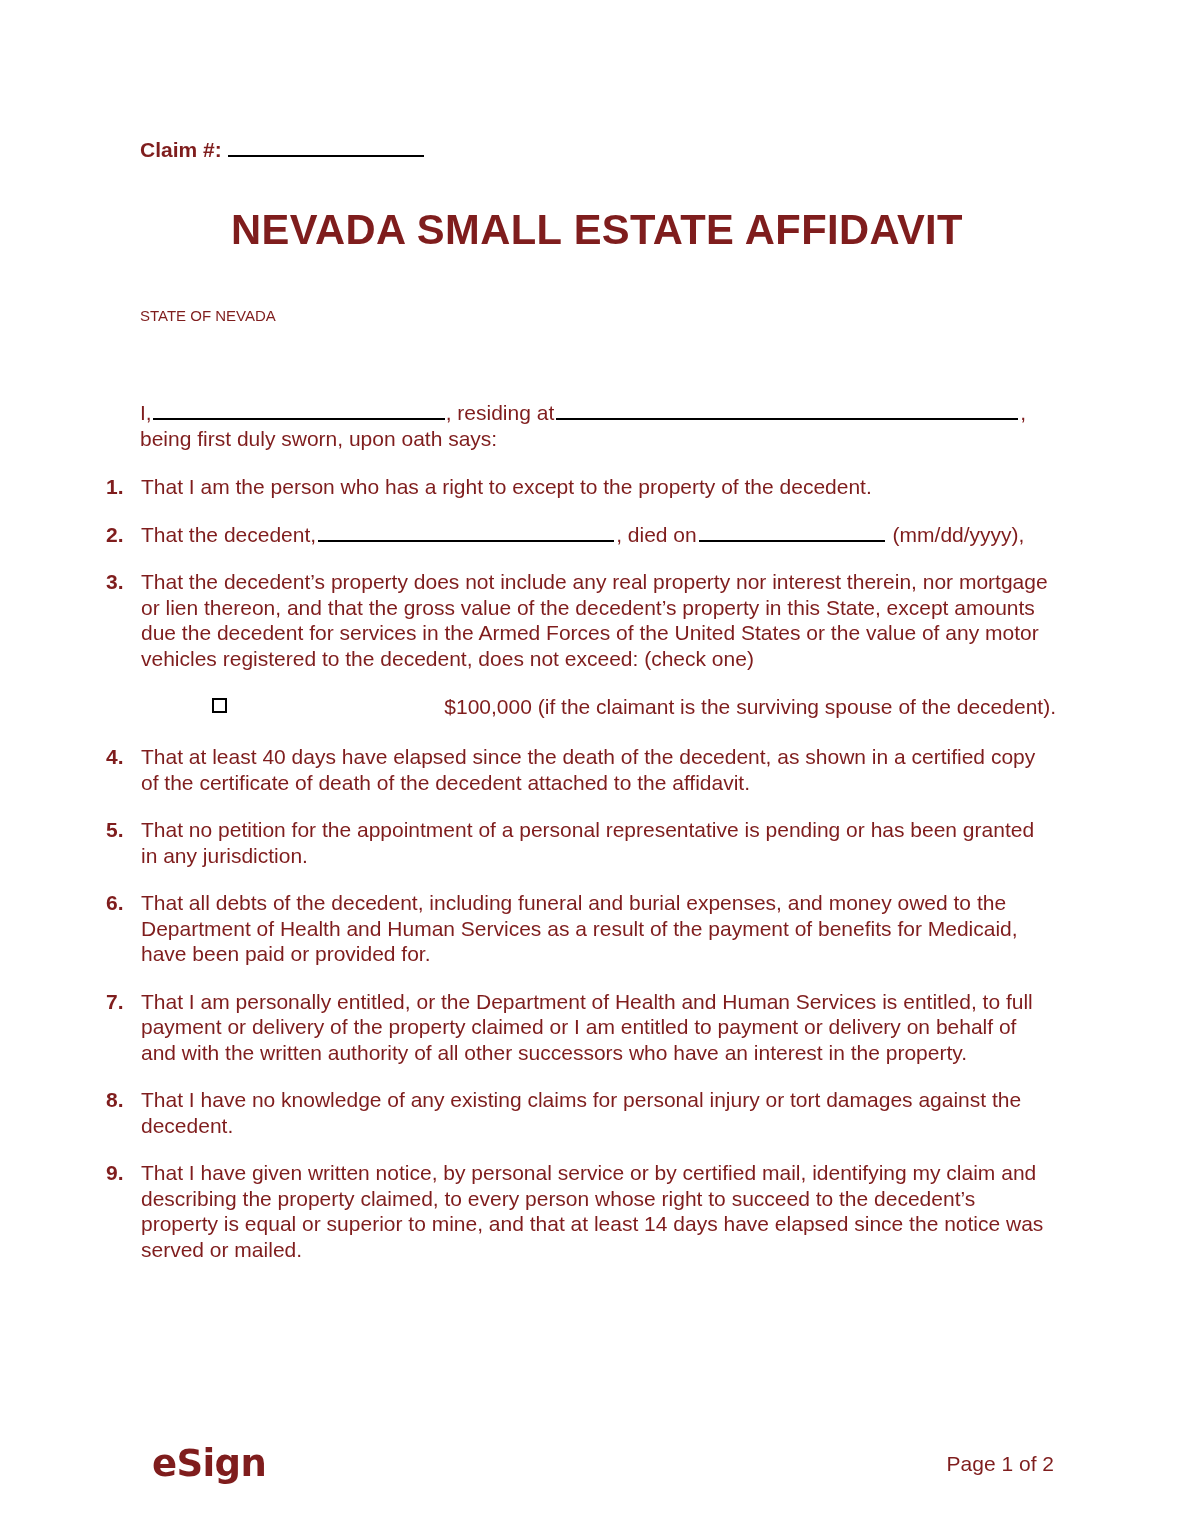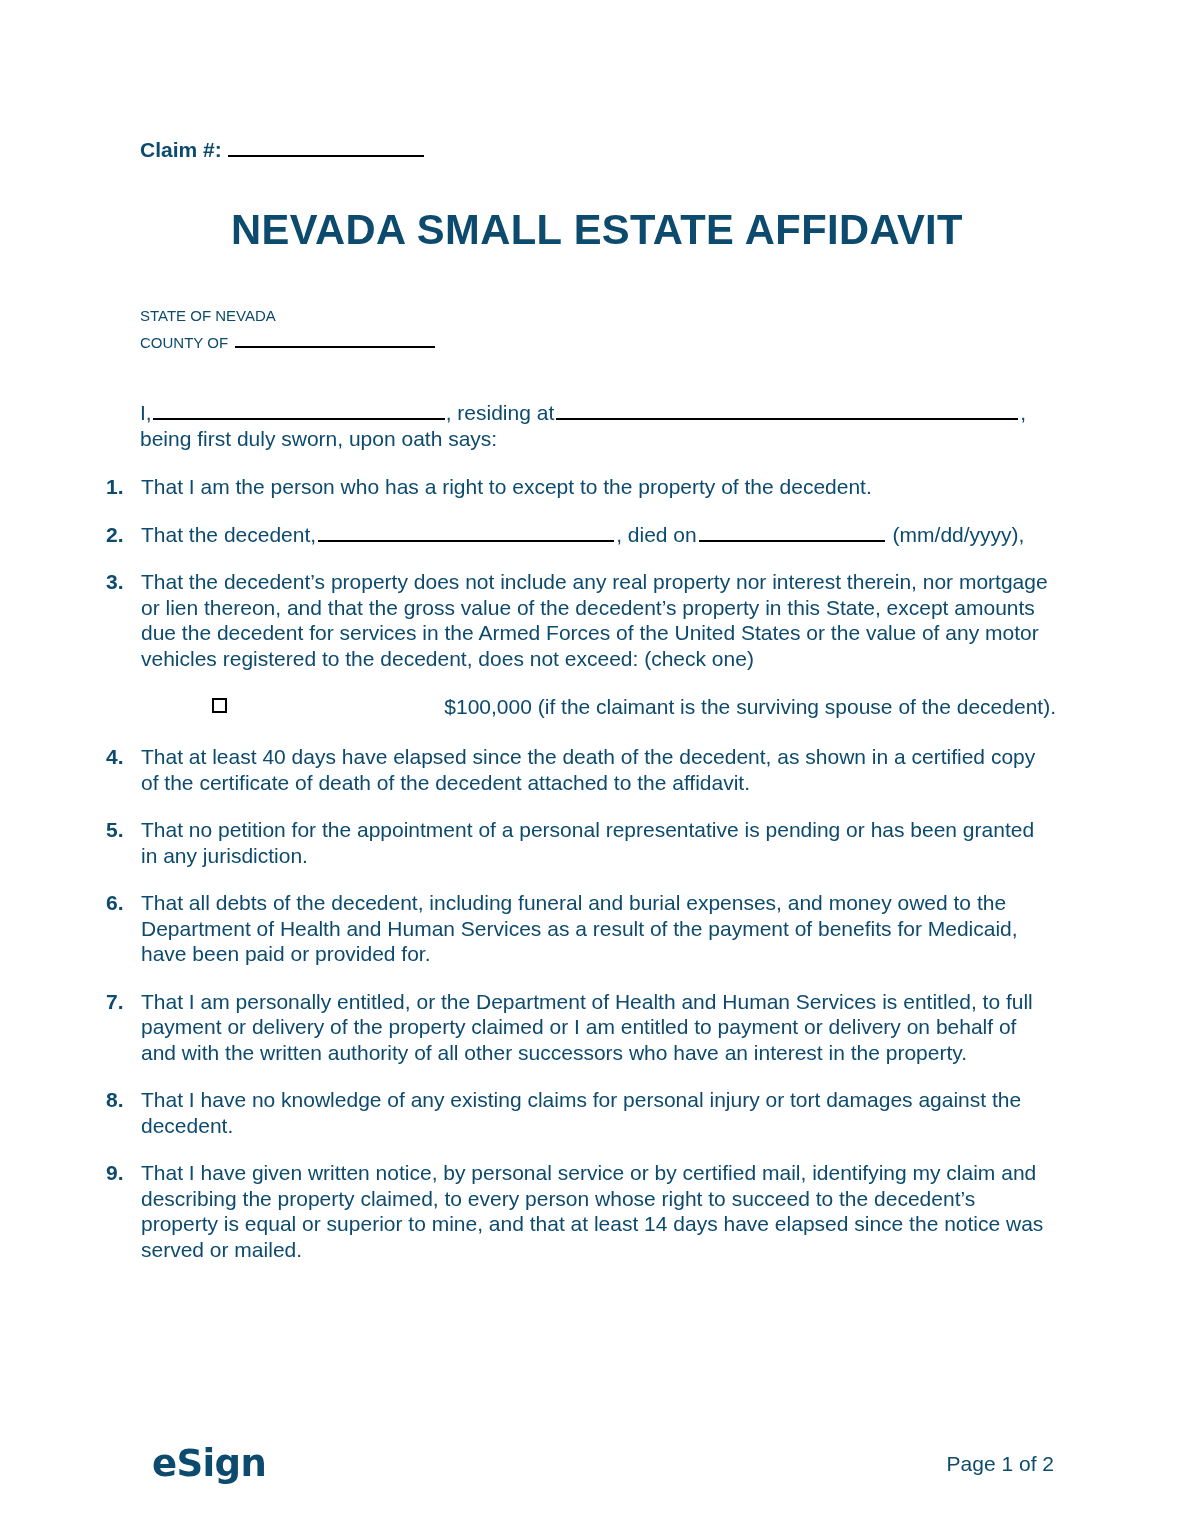--- a/index.html
+++ b/index.html
@@ -6,21 +6,21 @@
     margin: 0;
     padding: 0;
     background: #ffffff;
   }
   .page {
     position: relative;
     width: 1194px;
     height: 1536px;
     background: #ffffff;
     font-family: "Liberation Sans", sans-serif;
-    color: #0c4a6e;
+    color: #7f1d1d;
     box-sizing: border-box;
     overflow: hidden;
   }
 
   
   .claim-row {
     position: absolute;
     left: 140px;
     top: 136px;
     font-size: 21px;
@@ -146,21 +146,20 @@
 <div class="page">
 
   <div class="claim-row">
     <span class="claim-label">Claim #:</span><span class="fill fill-claim"></span>
   </div>
 
   <div class="doc-title">NEVADA SMALL ESTATE AFFIDAVIT</div>
 
   <div class="state-block">
     <div>STATE OF NEVADA</div>
-    <div><span>COUNTY OF</span><span class="fill fill-county"></span></div>
   </div>
 
   <div class="intro">
     <span>I,</span><span class="fill fill-name"></span><span>, residing at</span><span class="fill fill-address"></span><span>,</span>
     <div>being first duly sworn, upon oath says:</div>
   </div>
 
   <div class="items">
 
     <div class="item">

